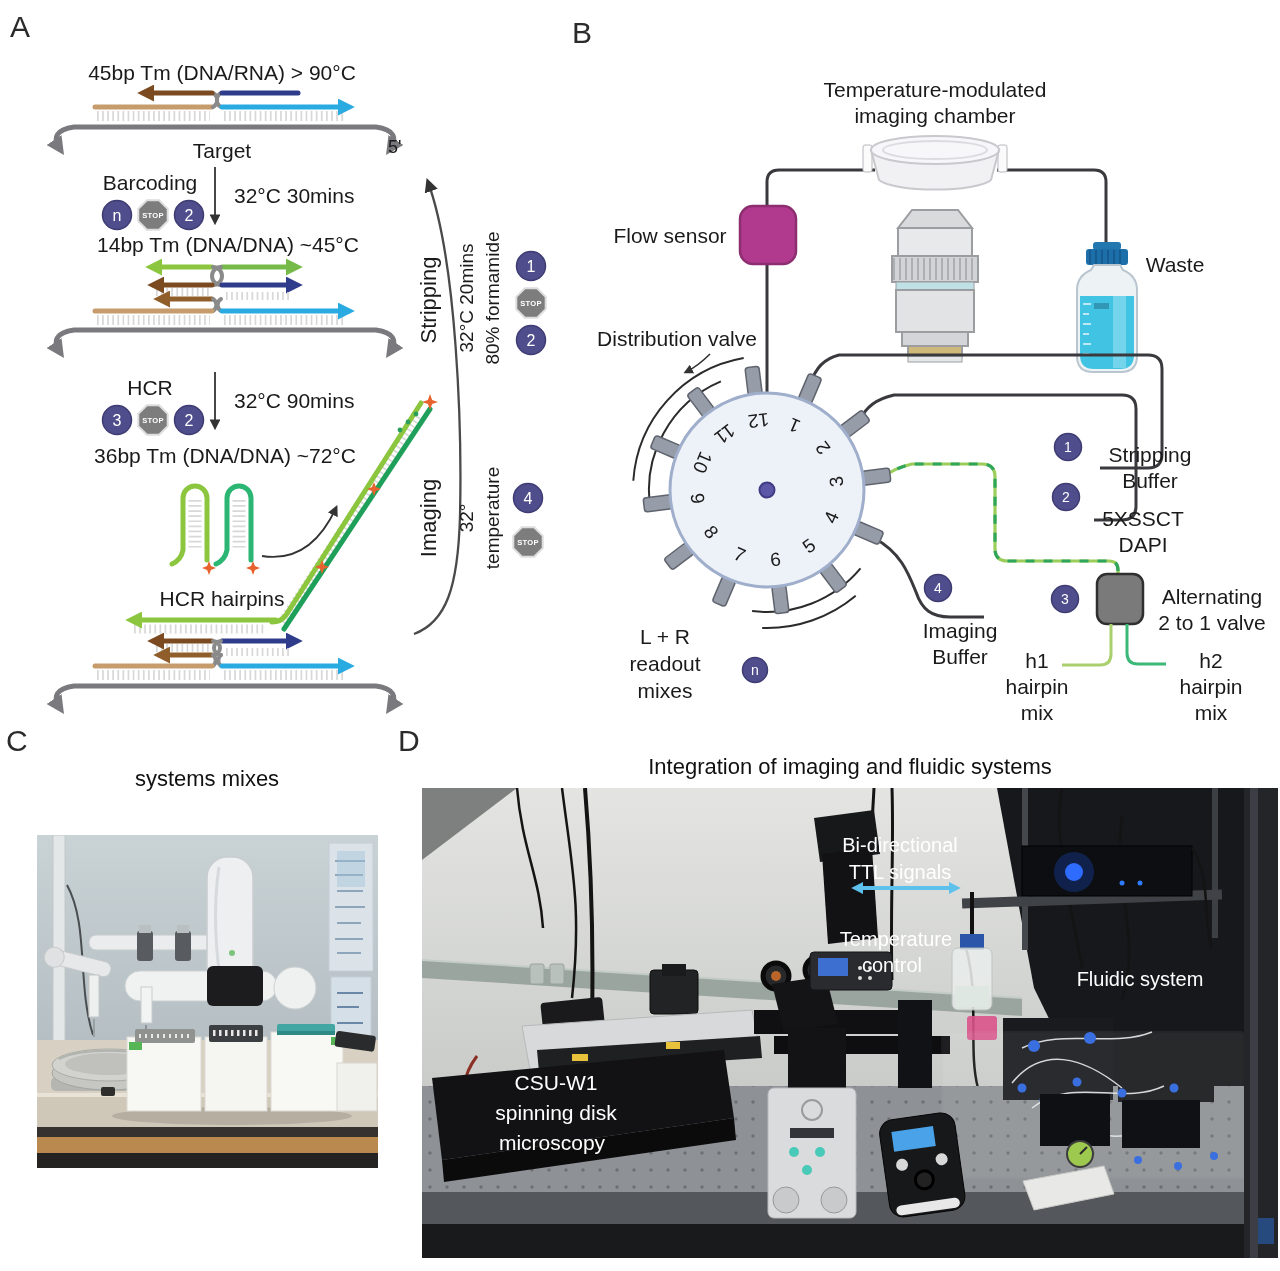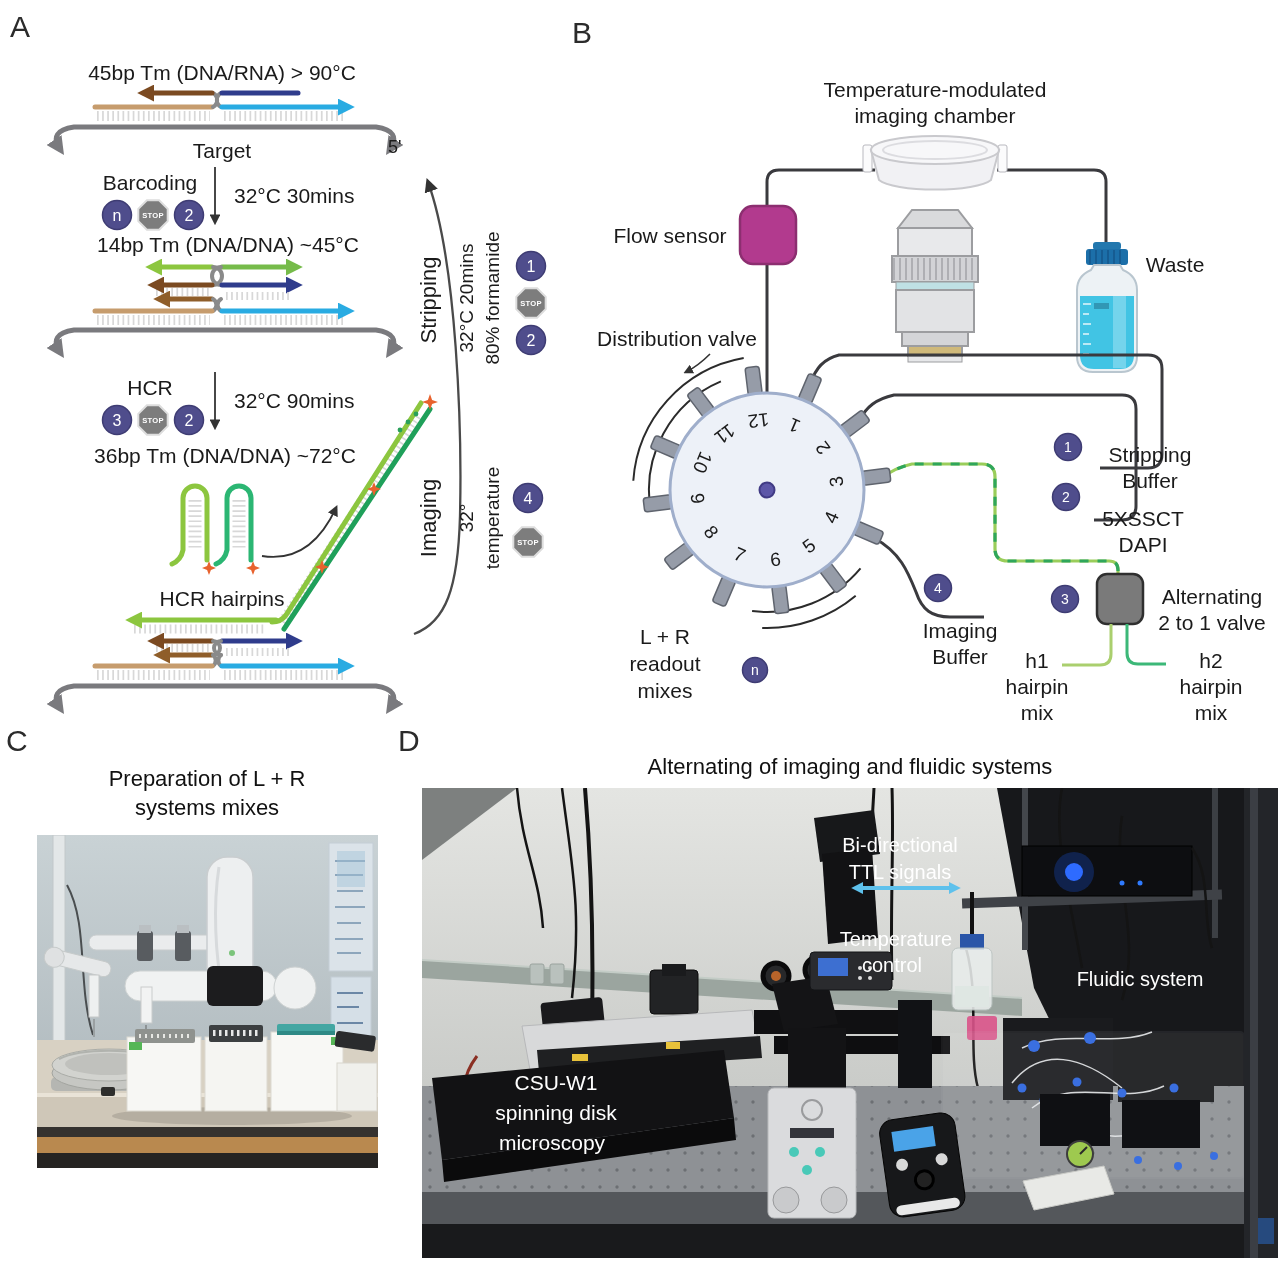--- a/index.html
+++ b/index.html
@@ -359,21 +359,20 @@
       <text class="t21" x="477" y="720" text-anchor="middle" fill="#A9CC66">mix</text>
     </g>
     <g>
       <text class="t21" x="651" y="668" text-anchor="middle" fill="#3CB878">h2</text>
       <text class="t21" x="651" y="694" text-anchor="middle" fill="#3CB878">hairpin</text>
       <text class="t21" x="651" y="720" text-anchor="middle" fill="#3CB878">mix</text>
     </g>
   </svg>
 
   <div class="ctitle" style="left:37px;top:764px;width:340px">
-    <div>Preparation of L + R</div>
     <div>systems mixes</div>
   </div>
 
   <svg class="abs" style="left:37px;top:835px" width="341" height="333" viewBox="0 0 341 333">
     <defs>
       <linearGradient id="wallG" x1="0" y1="0" x2="0" y2="1">
         <stop offset="0" stop-color="#c9d2d5"></stop>
           <stop offset="1" stop-color="#a9b3b8"></stop>
       </linearGradient>
     </defs>
@@ -435,21 +434,21 @@
       <rect x="240" y="189" width="58" height="11" rx="2" fill="#43a6a2"></rect>
       <rect x="240" y="196" width="58" height="4" fill="#2f8a86"></rect>
       <rect x="92" y="207" width="13" height="8" fill="#56b656"></rect>
       <rect x="294" y="202" width="11" height="8" fill="#56b656"></rect>
     </g>
     <g transform="rotate(8 316 208)">
       <rect x="298" y="198" width="40" height="16" rx="3" fill="#2a2b2d"></rect>
     </g>
   </svg>
 
-  <div class="ctitle" style="left:422px;top:752px;width:856px">Alternating of imaging and fluidic systems</div>
+  <div class="ctitle" style="left:422px;top:752px;width:856px">Integration of imaging and fluidic systems</div>
 
   <svg class="abs" style="left:422px;top:788px" width="856" height="470" viewBox="0 0 856 470">
     <defs>
       <linearGradient id="wallD" x1="0" y1="0" x2="0" y2="1">
         <stop offset="0" stop-color="#e4e5e2"></stop>
           <stop offset="1" stop-color="#c6c8c5"></stop>
       </linearGradient>
       <pattern id="holes" width="17" height="17" patternUnits="userSpaceOnUse">
         <circle cx="8" cy="8" r="1.7" fill="#63666b"></circle>
       </pattern>

